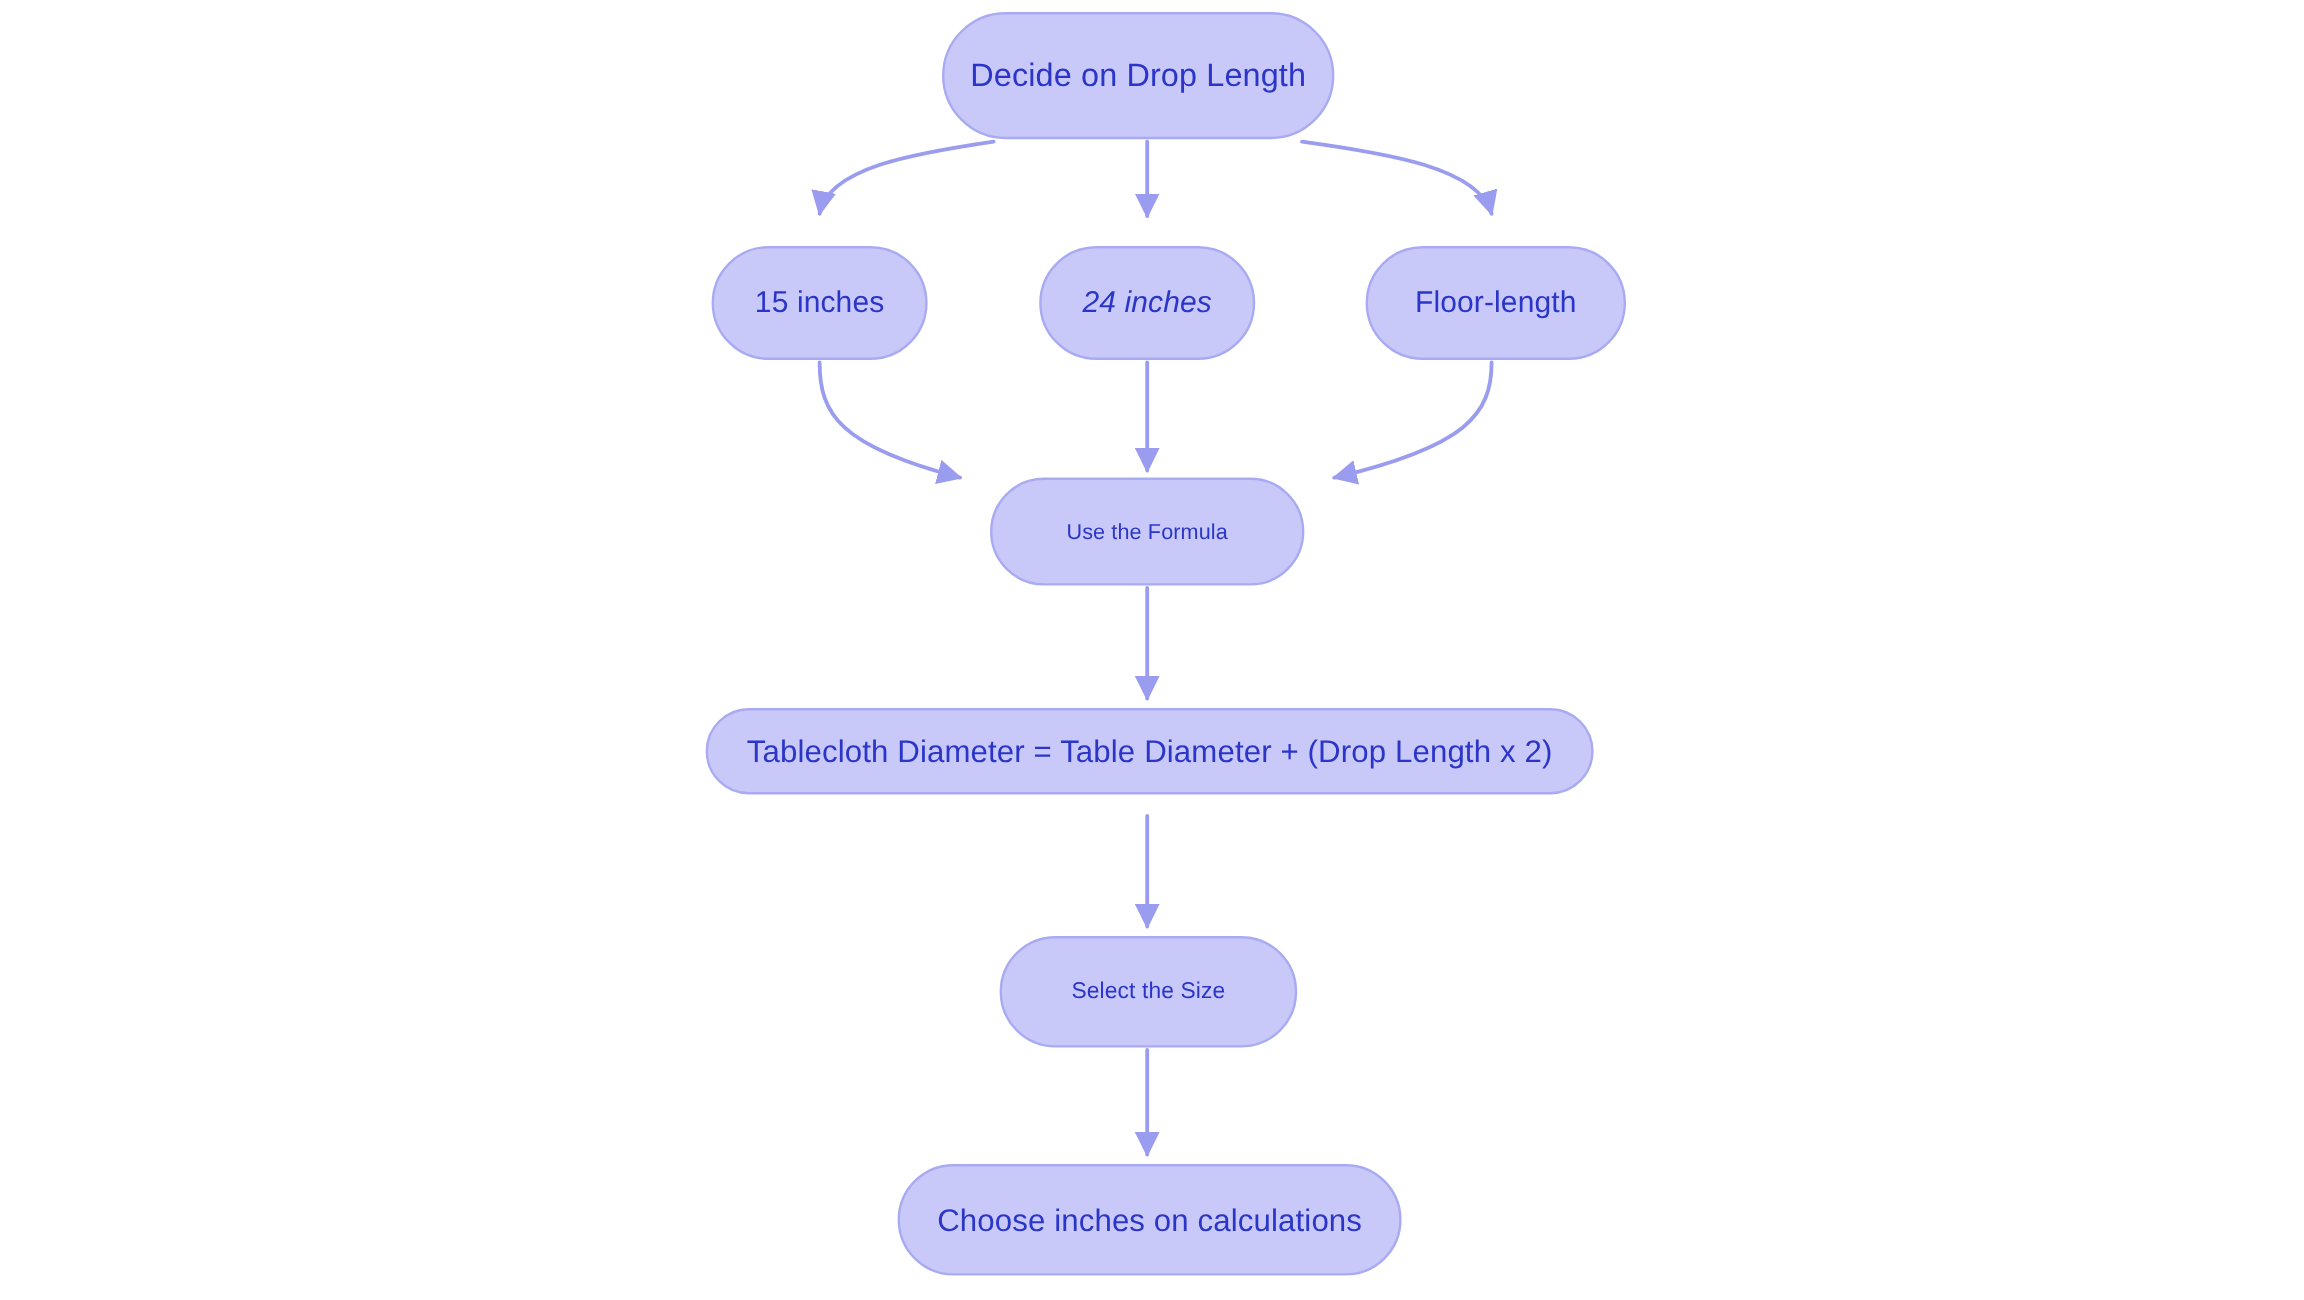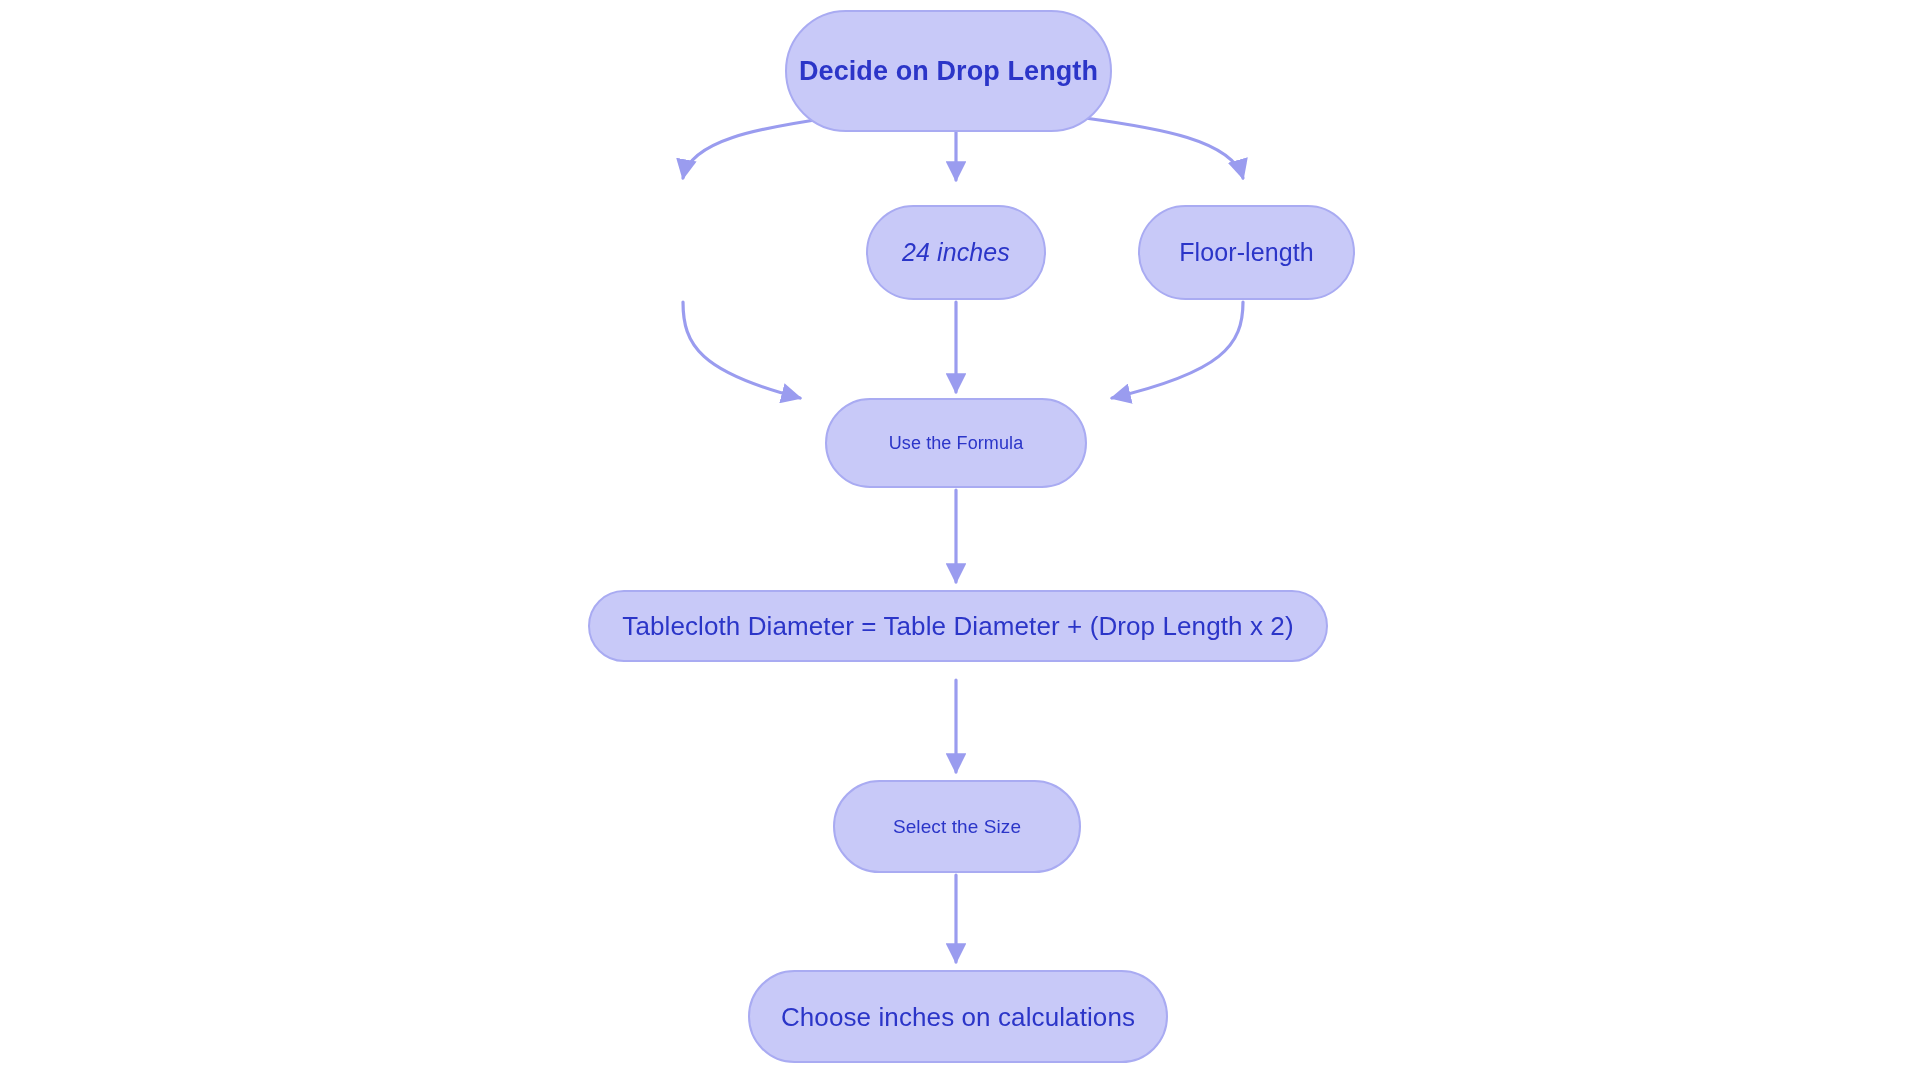--- a/index.html
+++ b/index.html
@@ -39,21 +39,21 @@
     color: #2b35c8;
     font-family: "Liberation Sans", sans-serif;
     font-weight: 400;
     letter-spacing: 0.1px;
     white-space: nowrap;
   }
   .node-label {
     color: #2b35c8;
     line-height: 1;
   }
-  .n-root       { left: 785px;  top: 10px;   width: 327px; height: 122px; font-size: 27px; font-weight: bold; }
+  .n-root       { left: 785px;  top: 10px;   width: 327px; height: 106px; font-size: 27px; }
   .n-opt-15     { left: 593px;  top: 205px;  width: 180px; height: 95px;  font-size: 25px; }
   .n-opt-24     { left: 866px;  top: 205px;  width: 180px; height: 95px;  font-size: 25px; font-style: italic; }
   .n-opt-floor  { left: 1138px; top: 205px;  width: 217px; height: 95px;  font-size: 25px; text-align: center; }
   .n-formula    { left: 825px;  top: 398px;  width: 262px; height: 90px;  font-size: 18px; }
   .n-equation   { left: 588px;  top: 590px;  width: 740px; height: 72px;  font-size: 26px; }
   .n-select     { left: 833px;  top: 780px;  width: 248px; height: 93px;  font-size: 19px; }
   .n-choose     { left: 748px;  top: 970px;  width: 420px; height: 93px;  font-size: 26px; }
 </style>
 </head>
 <body>
@@ -86,20 +86,23 @@
       <path d="M 956 680 L 956 772" marker-end="url(#arrowhead)"></path>
 
       <path d="M 956 875 L 956 962" marker-end="url(#arrowhead)"></path>
     </g>
   </svg>
 
   <div class="node n-root">
     <span class="node-label">Decide on Drop Length</span>
   </div>
 
+  <div class="node n-opt-15">
+    <span class="node-label">15 inches</span>
+  </div>
 
   <div class="node n-opt-24">
     <span class="node-label">24 inches</span>
   </div>
 
   <div class="node n-opt-floor">
     <span class="node-label">Floor-length</span>
   </div>
 
   <div class="node n-formula">

